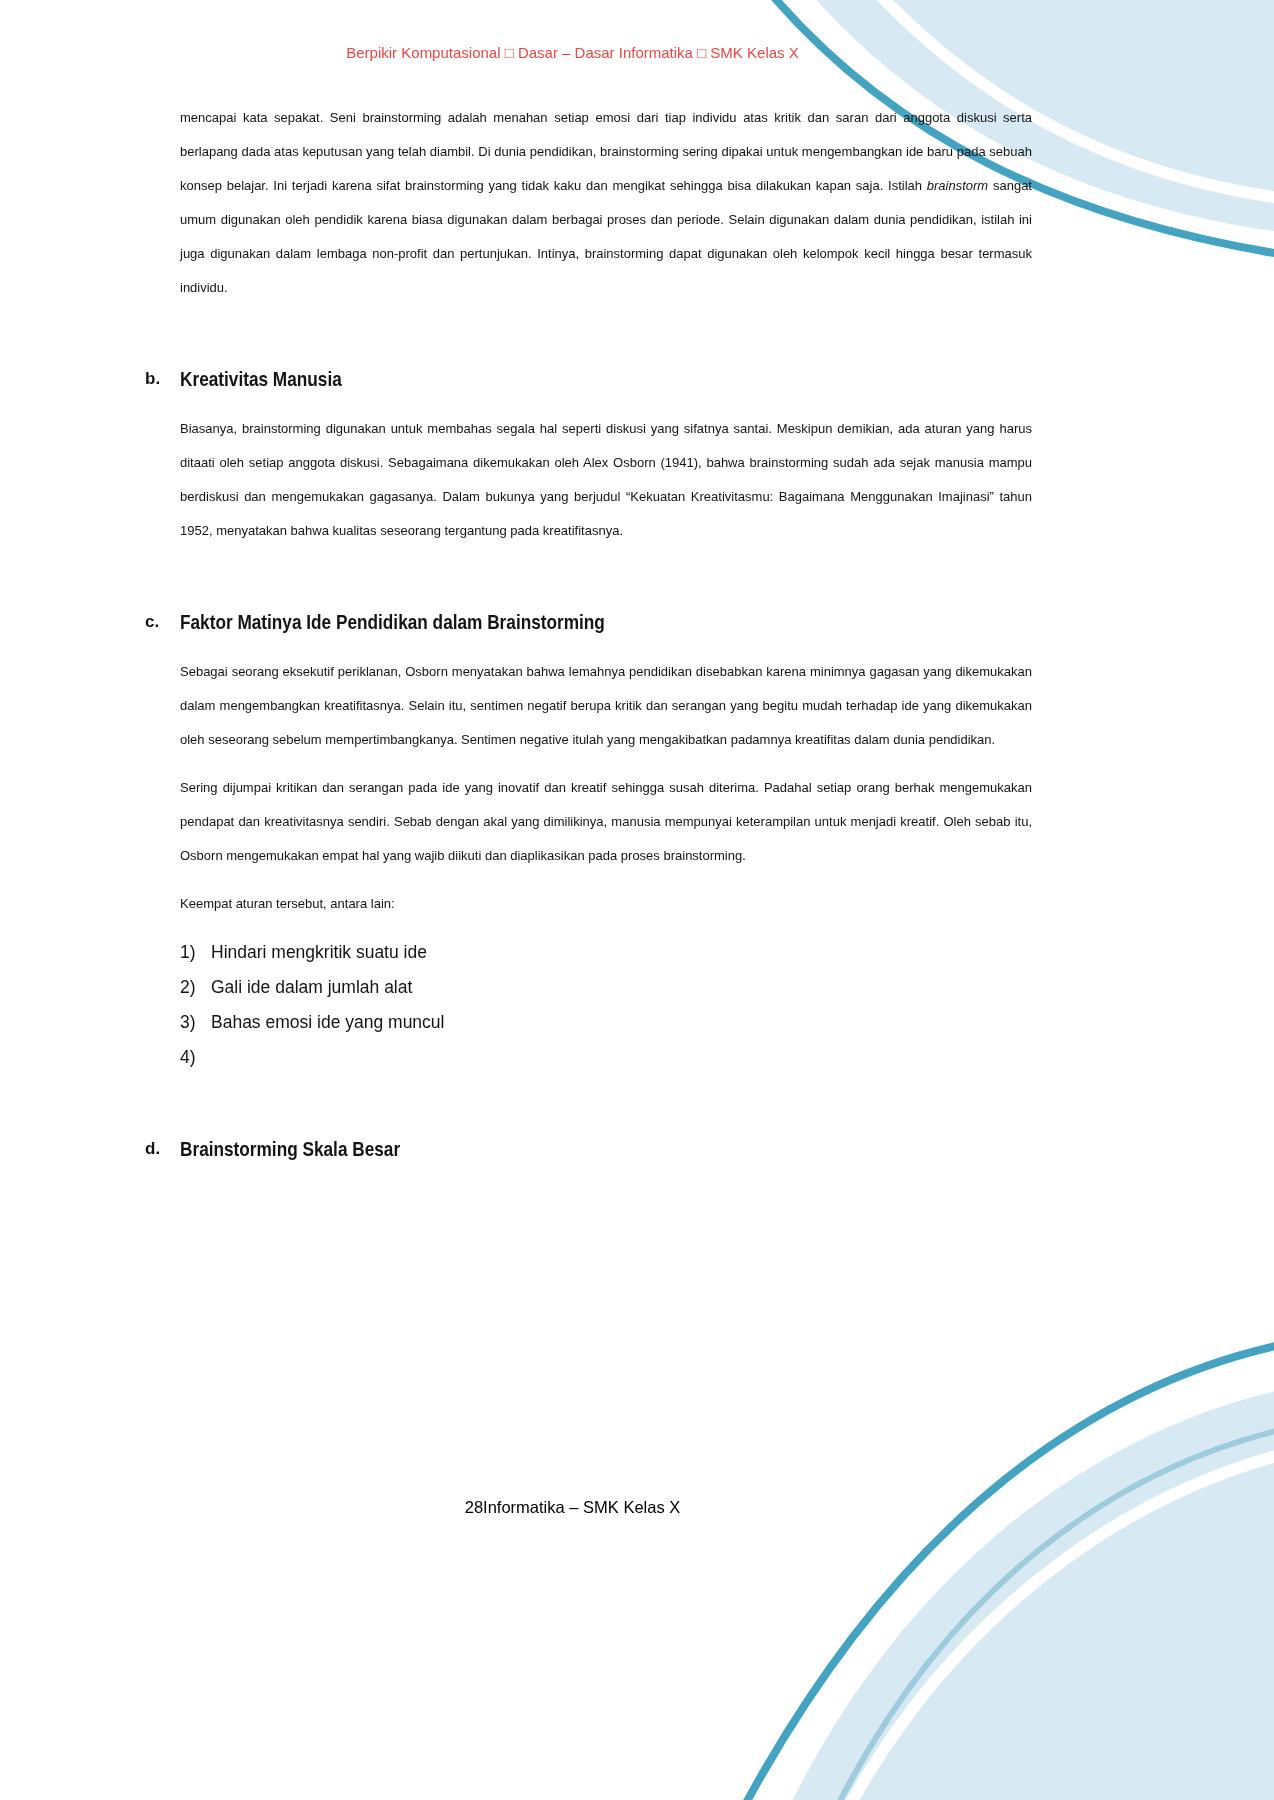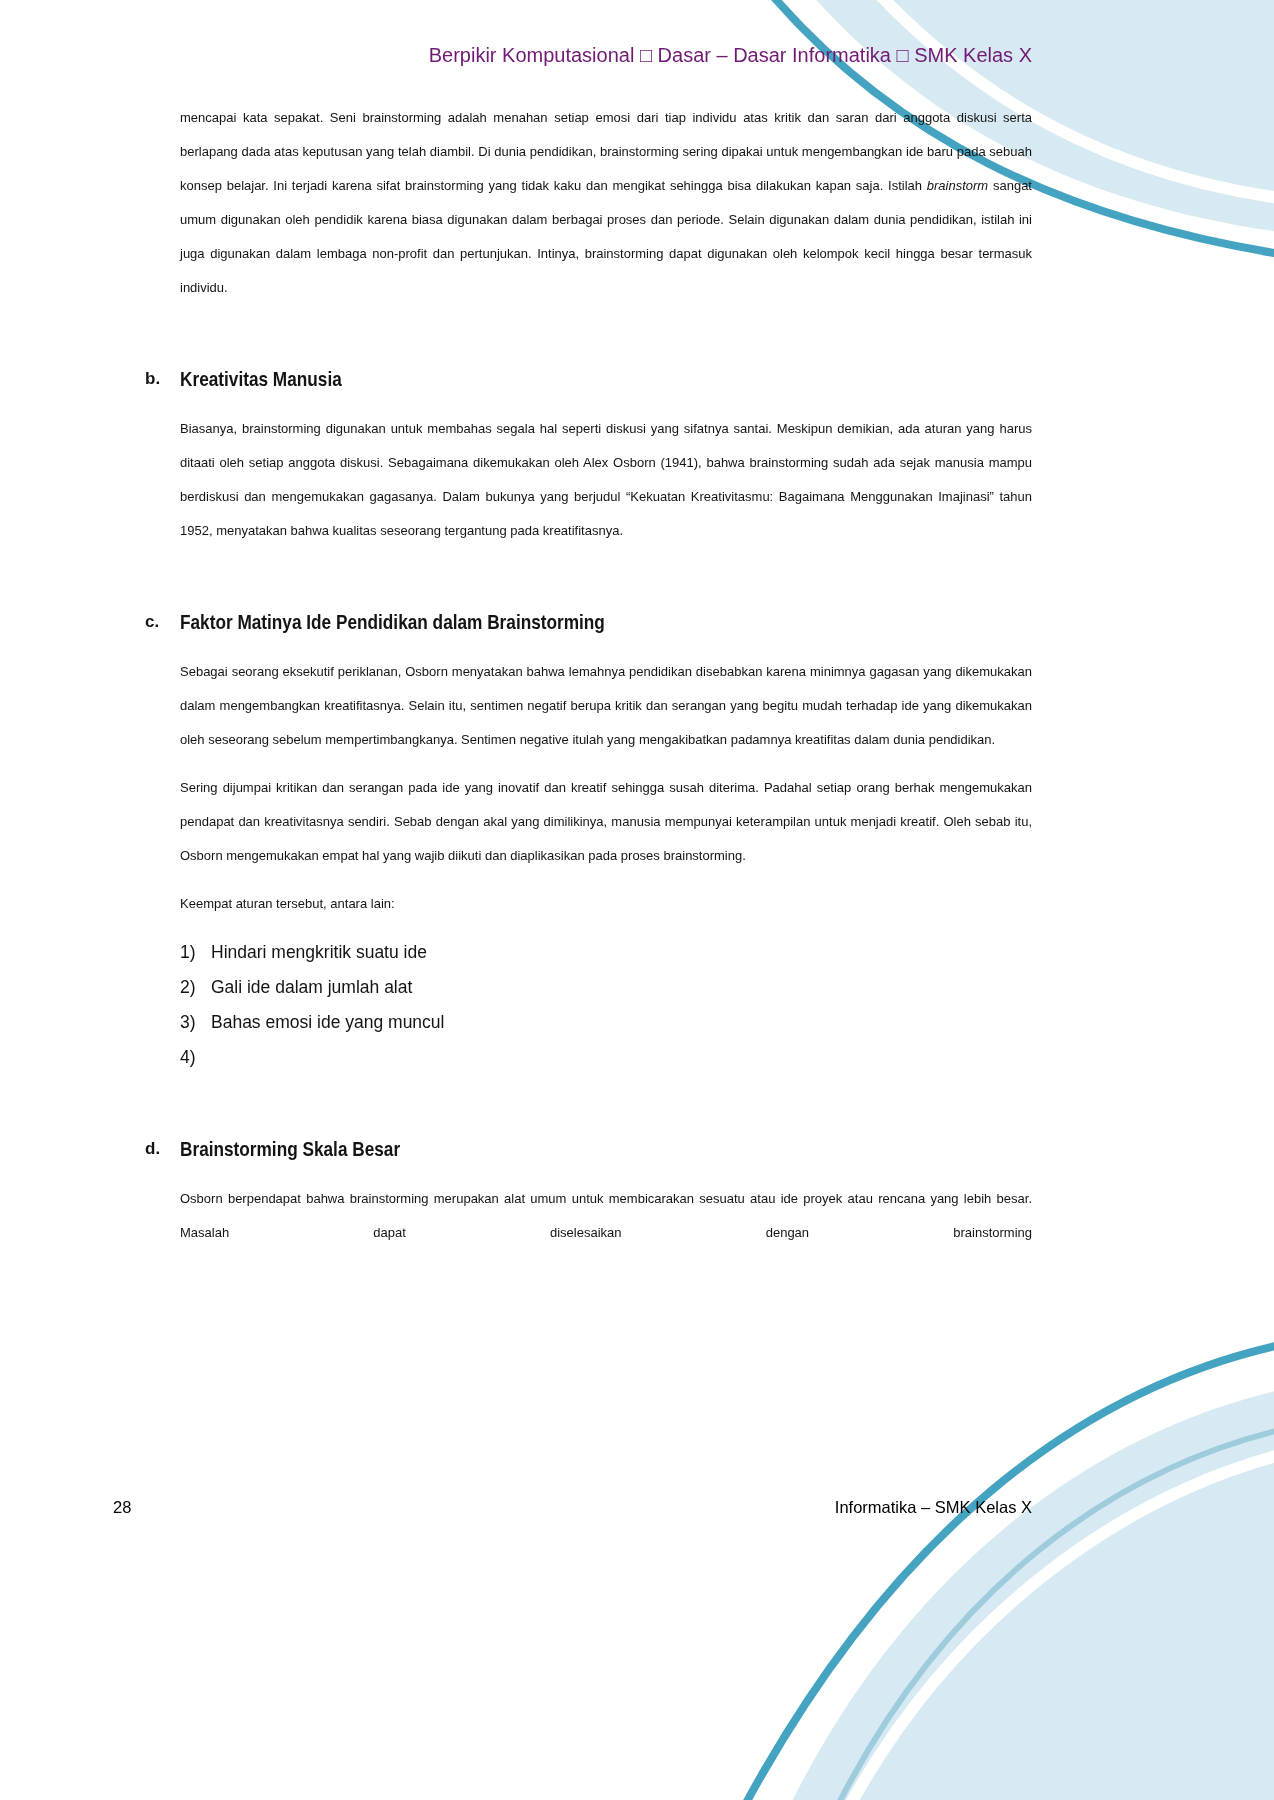--- a/index.html
+++ b/index.html
@@ -14,21 +14,21 @@
     color: #141414;
   }
   .decor {
     position: absolute; inset: 0;
     width: 100%; height: 100%;
     pointer-events: none;
     z-index: 0;
   }
   .header {
     position: absolute; top: 44px; left: 113px; width: 919px;
-    text-align: right; font-size: 20px; color: #701a75;
+    text-align: center; font-size: 15px; color: #ef4444;
     z-index: 1;
   }
   .content {
     position: absolute; top: 101px; left: 180px; width: 852px;
     z-index: 1;
   }
   .para {
     margin: 0 0 14px 0;
     font-size: 13px; line-height: 34px;
     text-align: justify;
@@ -54,21 +54,21 @@
   .rules-list {
     list-style: none; margin: 14px 0 0 0; padding: 0;
   }
   .rule {
     display: flex;
     font-size: 17.5px; line-height: 35px;
   }
   .rule .num { flex: none; width: 31px; }
   .footer {
     position: absolute; top: 1498px; left: 113px; width: 919px;
-    display: flex; justify-content: space-between;
+    display: flex; justify-content: center;
     font-size: 16.5px; color: #000;
     z-index: 1;
   }
 </style>
 </head>
 <body>
 
 <div class="page">
 
   <svg class="decor" viewBox="0 0 1274 1800" aria-hidden="true">
@@ -120,21 +120,20 @@
       </li>
       <li class="rule">
         <span class="num">4)</span>
       </li>
     </ol>
 
     <div class="section-heading">
       <span class="letter">d.</span>
       <h2 class="title">Brainstorming Skala Besar</h2>
     </div>
-    <p class="para justify-all">Osborn berpendapat bahwa brainstorming merupakan alat umum untuk membicarakan sesuatu atau ide proyek atau rencana yang lebih besar. Masalah dapat diselesaikan dengan brainstorming</p>
 
   </main>
 
   <footer class="footer">
     <span>28</span>
     <span>Informatika – SMK Kelas X</span>
   </footer>
 
 </div>
 

